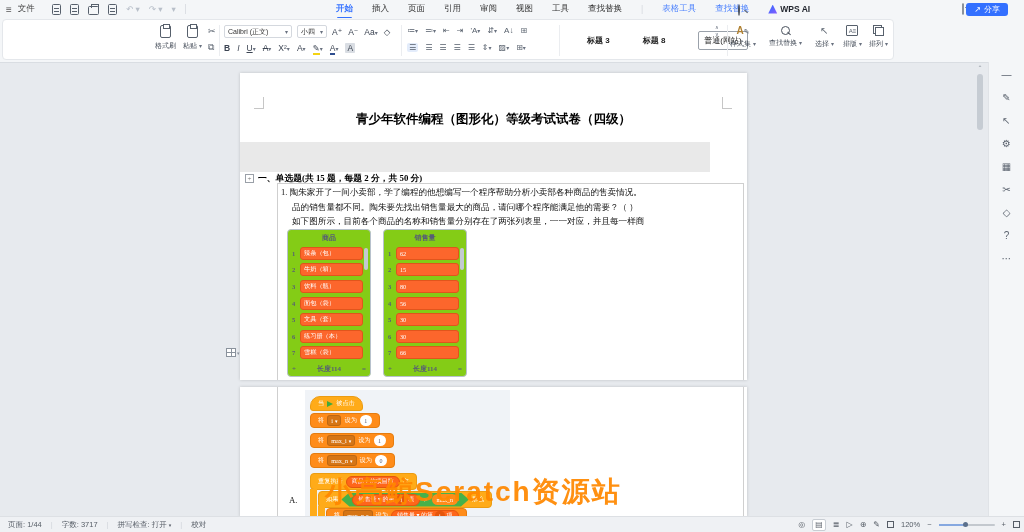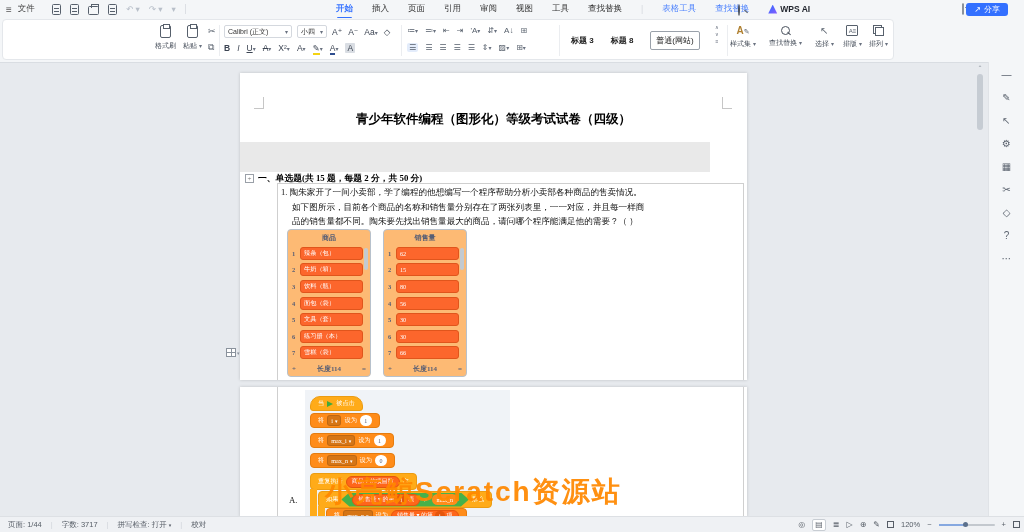--- a/index.html
+++ b/index.html
@@ -42,40 +42,40 @@
   .selbox{height:13px;border:1px solid #d4d8de;border-radius:2px;background:#fff;display:flex;align-items:center;justify-content:space-between;padding:0 3px;font-size:7px;color:#333;}
   .fgrow{display:flex;align-items:center;gap:5px;}
   .fr2{display:flex;align-items:center;gap:7px;font-size:8.5px;color:#3c4452;}
   .uline-y{box-shadow:0 2px 0 #f4d313;}
   .uline-b{box-shadow:0 2px 0 #2e4d8f;}
   .abox{background:#d9dde3;padding:0 2px;border-radius:1px;}
   .pgrow{display:flex;align-items:center;gap:7px;font-size:8px;color:#57606c;}
   .alg{font-size:8px;}
   .alg.sel{background:#e3ecfb;border-radius:2px;padding:0 2px;}
   .gallery{position:absolute;left:560px;top:4px;width:150px;height:33px;display:flex;align-items:center;gap:17px;padding-left:8px;}
-  .gal-item{font-size:8px;font-weight:bold;color:#222;white-space:nowrap;}
+  .gal-item{font-size:8px;font-weight:bold;color:#222;white-space:nowrap;margin-left:16px;}
   .gal-item.selected{border:1px solid #9aa1aa;background:#fff;border-radius:2px;padding:3px 5px;font-weight:normal;}
   .gal-arrows{position:absolute;left:712px;top:4px;display:flex;flex-direction:column;align-items:center;gap:1px;font-size:5px;color:#6a7280;}
   .two-sq{width:11px;height:11px;position:relative;}
   .two-sq::before,.two-sq::after{content:"";position:absolute;width:7px;height:7px;border:1px solid #57606c;background:#fff;}
   .two-sq::before{left:0;top:0;}
   .two-sq::after{right:0;bottom:0;}
   .pv-ic{width:12px;height:11px;border:1px solid #57606c;border-radius:1px;font-size:6px;color:#57606c;display:flex;align-items:center;justify-content:center;}
   
   .canvas{position:absolute;left:0;top:62px;right:36px;bottom:16px;background:#e7eaee;border-top:1px solid #d9dde2;overflow:hidden;}
   .page{position:absolute;left:240px;width:507px;background:#fff;box-shadow:0 0 3px rgba(0,0,0,.18);}
   .doc-serif{font-family:"Liberation Serif","DejaVu Serif",serif;}
   .cropmark{position:absolute;width:10px;height:12px;}
   .cm-tl{border-right:1px solid #c6c6c6;border-bottom:1px solid #c6c6c6;}
   .cm-tr{border-left:1px solid #c6c6c6;border-bottom:1px solid #c6c6c6;}
   .tbl-frame{position:absolute;border:1px solid #cfcfcf;border-bottom:none;}
   .tbl-sides{position:absolute;border-left:1px solid #cfcfcf;border-right:1px solid #cfcfcf;}
   .qline{font-size:8.6px;line-height:14.6px;color:#111;white-space:nowrap;}
   
-  .slist{position:absolute;width:84px;background:#fdba74;border:1px solid #b7c1cc;border-radius:4px;}
+  .slist{position:absolute;width:84px;background:#84cc16;border:1px solid #b7c1cc;border-radius:4px;}
   .slist .hd{height:15px;display:flex;align-items:center;justify-content:center;font-weight:bold;font-size:7px;color:#575e75;}
   .slist .rows{position:relative;padding:0 7px 0 1px;}
   .slist .row{display:flex;align-items:center;height:16.6px;gap:2px;}
   .slist .num{width:9px;text-align:center;font-size:6.5px;font-weight:bold;color:#575e75;}
   .slist .pill{flex:1;height:13px;background:#fc662c;border:1px solid #e0551c;border-radius:3px;color:#fff;font-size:6.2px;display:flex;align-items:center;padding:0 3px;overflow:hidden;white-space:nowrap;}
   .slist .sbar{position:absolute;right:2px;top:3px;width:4px;height:22px;background:#c3cad1;border-radius:2px;}
   .slist .ft{height:15px;display:flex;align-items:center;justify-content:space-between;font-size:7px;font-weight:bold;color:#575e75;padding:0 4px;}
   
   .blk{position:absolute;display:flex;align-items:center;gap:3px;height:15px;padding:0 7px;border-radius:4px;color:#fff;font-size:6.2px;white-space:nowrap;}
   .b-var{background:#ff8c1a;border:1px solid #e57c0f;}
@@ -268,22 +268,22 @@
 
     <div style="position:absolute;left:0;top:69px;width:470px;height:30px;background:#e9e9e9;"></div>
 
     <div class="tmove" style="position:absolute;left:5px;top:101px;">+</div>
     <div style="position:absolute;left:18px;top:100px;font-size:8.8px;font-weight:bold;color:#000;">一、单选题(共 15 题，每题 2 分，共 50 分)</div>
 
     <div class="tbl-frame" style="left:37px;top:110px;width:467px;height:197px;"></div>
 
     <div style="position:absolute;left:41px;top:112px;">
       <div class="qline">1. 陶朱家开了一间小卖部，学了编程的他想编写一个程序帮助分析小卖部各种商品的售卖情况。</div>
+      <div class="qline" style="padding-left:11px;">品的销售量都不同。陶朱要先找出销售量最大的商品，请问哪个程序能满足他的需要？（ ）</div>
       <div class="qline" style="padding-left:11px;">如下图所示，目前各个商品的名称和销售量分别存在了两张列表里，一一对应，并且每一样商</div>
-      <div class="qline" style="padding-left:11px;">品的销售量都不同。陶朱要先找出销售量最大的商品，请问哪个程序能满足他的需要？（ ）</div>
     </div>
 
     <div style="position:absolute;left:47px;top:156px;width:190px;height:148px;">
         <div class="slist" style="left: 0px; top: 0px;">
           <div class="hd">商品</div>
           <div class="rows">
             <div class="row">
               <span class="num">1</span>
               <span class="pill">辣条（包）</span>
             </div>

